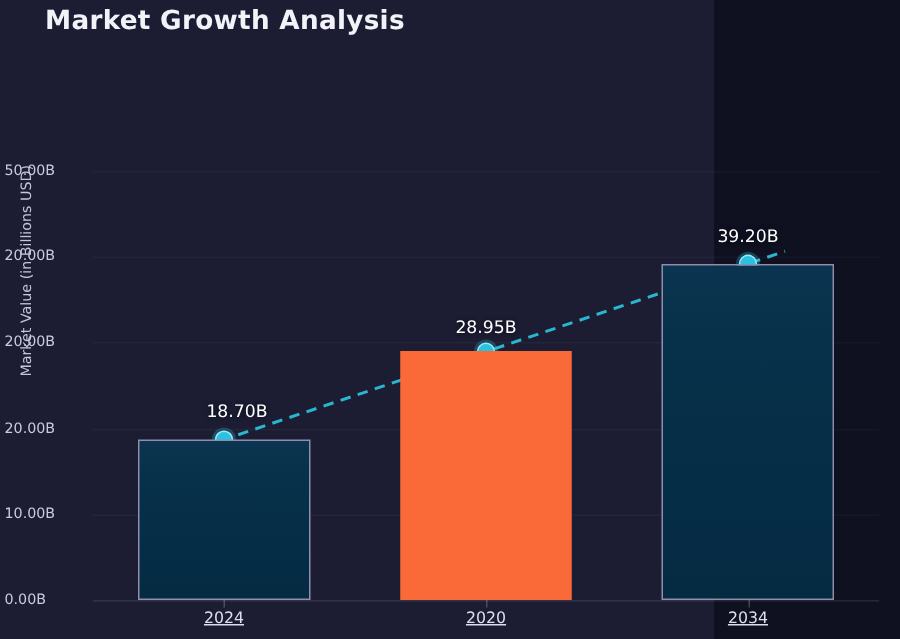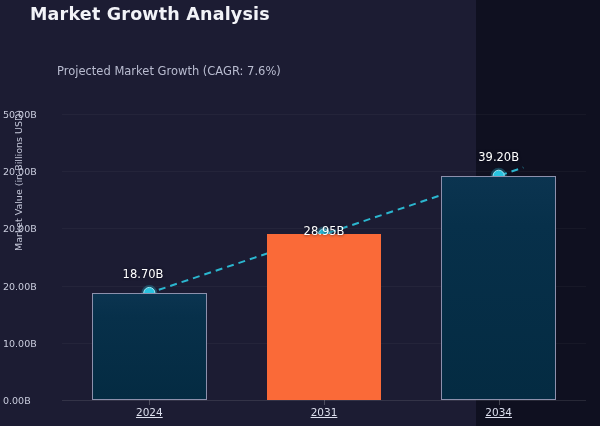--- a/index.html
+++ b/index.html
@@ -141,21 +141,20 @@
     white-space: nowrap;
     text-shadow: 0 0 3px rgba(10,10,25,0.9);
   }
 </style>
 </head>
 <body>
 
 <div id="chart-root">
 
   <div id="chart-title">Market Growth Analysis</div>
-  <div id="chart-subtitle">Projected Market Growth (CAGR: 7.6%)</div>
 
   <div id="y-axis-title">Market Value (in Billions USD)</div>
 
   <div id="plot-area">
       <div class="gridline" style="top: 228.8px;"></div>
       <div class="gridline" style="top: 171.6px;"></div>
       <div class="gridline" style="top: 114.4px;"></div>
       <div class="gridline" style="top: 57.2px;"></div>
       <div class="gridline" style="top: 0px;"></div>
     </div>
@@ -177,20 +176,20 @@
       <circle cx="324" cy="234.406" r="5.6" fill="#29c3e0" stroke="#9fe8f5" stroke-width="1"></circle>
       <circle cx="498.66666666666663" cy="175.77599999999998" r="8" fill="#29c3e0" opacity="0.28"></circle>
       <circle cx="498.66666666666663" cy="175.77599999999998" r="5.6" fill="#29c3e0" stroke="#9fe8f5" stroke-width="1"></circle>
     </svg>
 
 <div class="bar teal" style="left: 92.13px; top: 293.036px; width: 114.407px; height: 106.964px;"></div>
     <div class="x-tick-mark" style="left: 149.333px;"></div>
     <div class="x-tick-label" style="left: 149.333px;">2024</div>
     <div class="bar orange" style="left: 266.797px; top: 234.406px; width: 114.407px; height: 165.594px;"></div>
     <div class="x-tick-mark" style="left: 324px;"></div>
-    <div class="x-tick-label" style="left: 324px;">2031</div>
+    <div class="x-tick-label" style="left: 324px;">2020</div>
     <div class="bar teal" style="left: 441.463px; top: 175.776px; width: 114.407px; height: 224.224px;"></div>
     <div class="x-tick-mark" style="left: 498.667px;"></div>
     <div class="x-tick-label" style="left: 498.667px;">2034</div>
-    <div class="value-label" style="left: 143px; top: 281.036px;">18.70B</div>
-    <div class="value-label" style="left: 324px; top: 238px;">28.95B</div>
+    <div class="value-label" style="left: 158px; top: 281.036px;">18.70B</div>
+    <div class="value-label" style="left: 324px; top: 225px;">28.95B</div>
     <div class="value-label" style="left: 498.667px; top: 163.776px;">39.20B</div>
   </div>
 
 </body></html>

